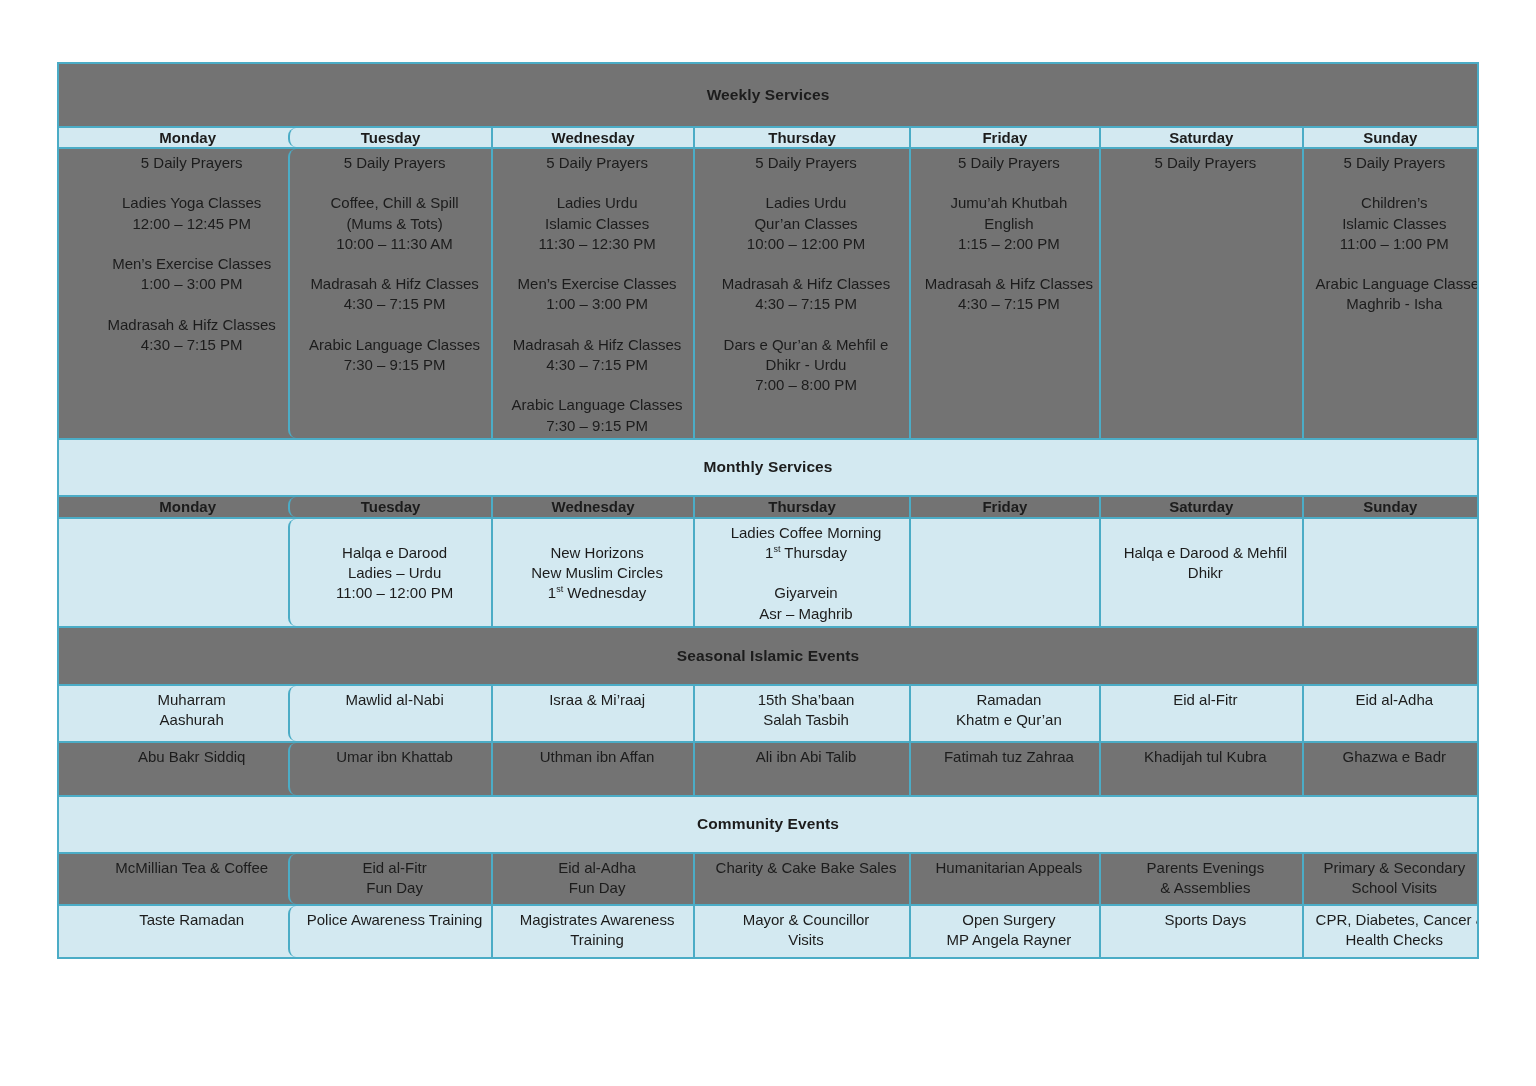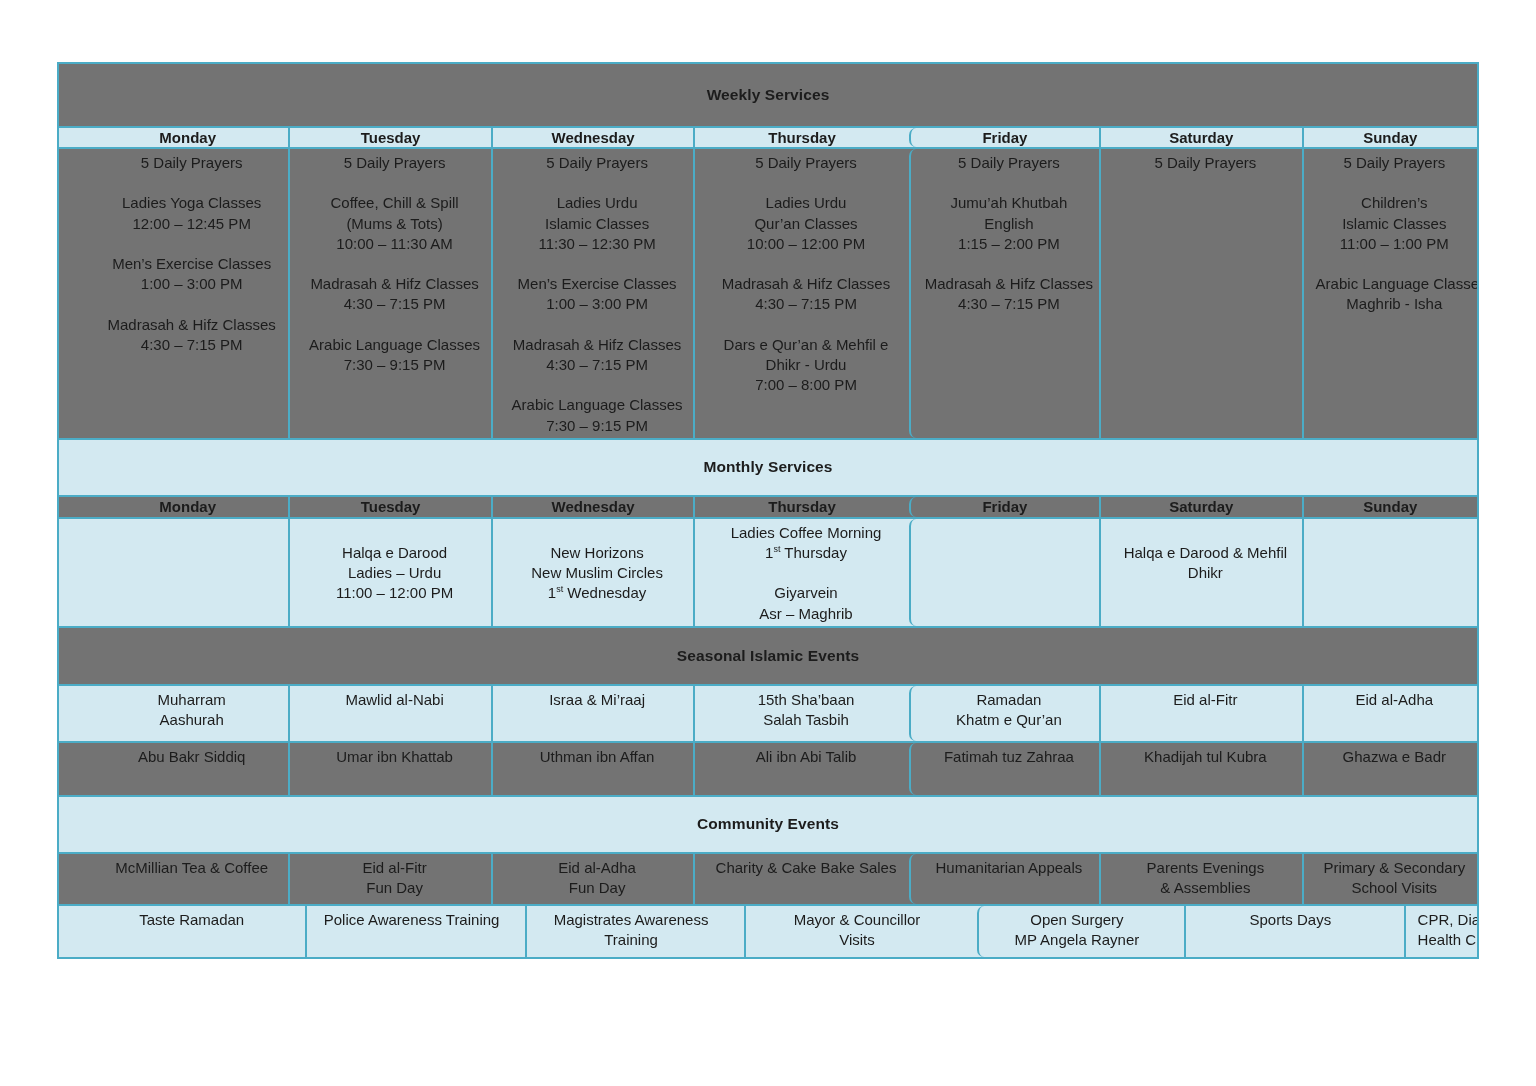--- a/index.html
+++ b/index.html
@@ -33,29 +33,29 @@
     display:flex;align-items:center;justify-content:center;
     font-weight:bold;font-size:15px;padding:1px 2px;
   }
   .s0 .dayrow{min-height:20px;}
   .s1 .dayrow{min-height:22px;}
   .s0 .r0{min-height:285px;}
   .s1 .r0{min-height:103px;}
   .s2 .r0{min-height:57px;}
   .s2 .r1{min-height:54px;}
   .s3 .r0{min-height:52px;}
-  .s3 .r1{min-height:53px;gap:17px;}
+  .s3 .r1{min-height:53px;}
   .line{min-height:20.2px;line-height:20.2px;font-size:15px;white-space:nowrap;}
   .line sup{font-size:9px;line-height:0;vertical-align:super;}
   
   .c0{flex:0 0 14.20%;}
-  .c1{flex:0 0 14.28%;}
+  .c1{flex:0 0 14.28%;border-radius:8px;}
   .c2{flex:0 0 14.28%;}
   .c3{flex:0 0 15.19%;}
-  .c4{flex:0 0 13.43%;border-radius:7px;}
+  .c4{flex:0 0 13.43%;}
   .c5{flex:0 0 14.28%;}
   .c6{flex:1 1 auto;}
 </style>
 </head>
 <body>
 
 <div class="tbl">
   <section class="s0">
     <div class="row band">Weekly Services</div>
   <div class="row dayrow shaded">

